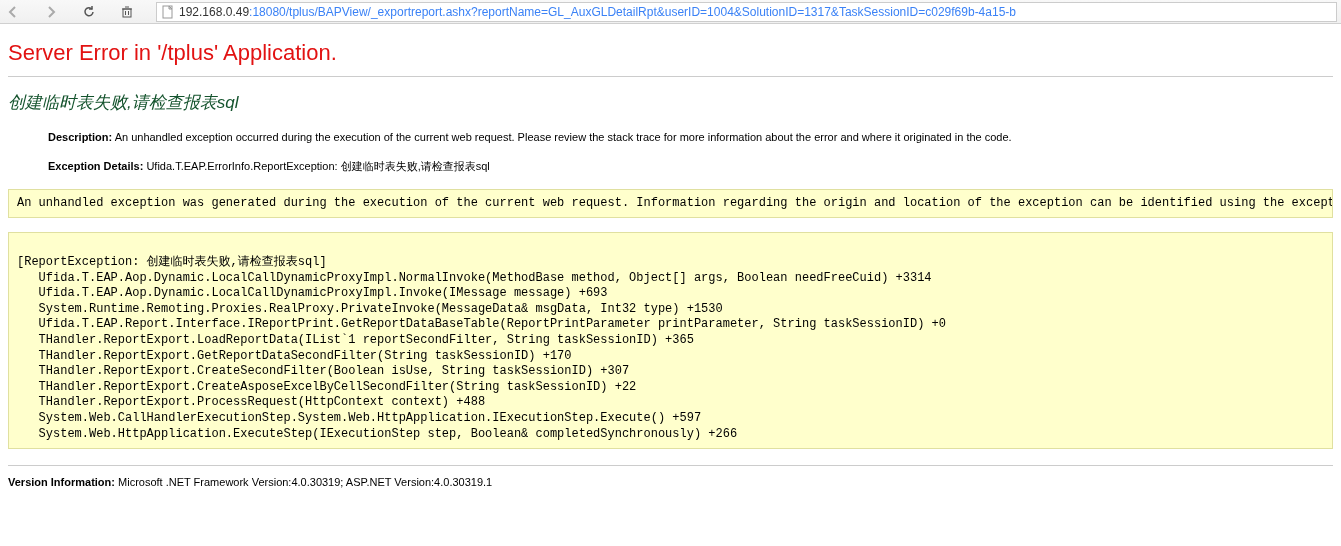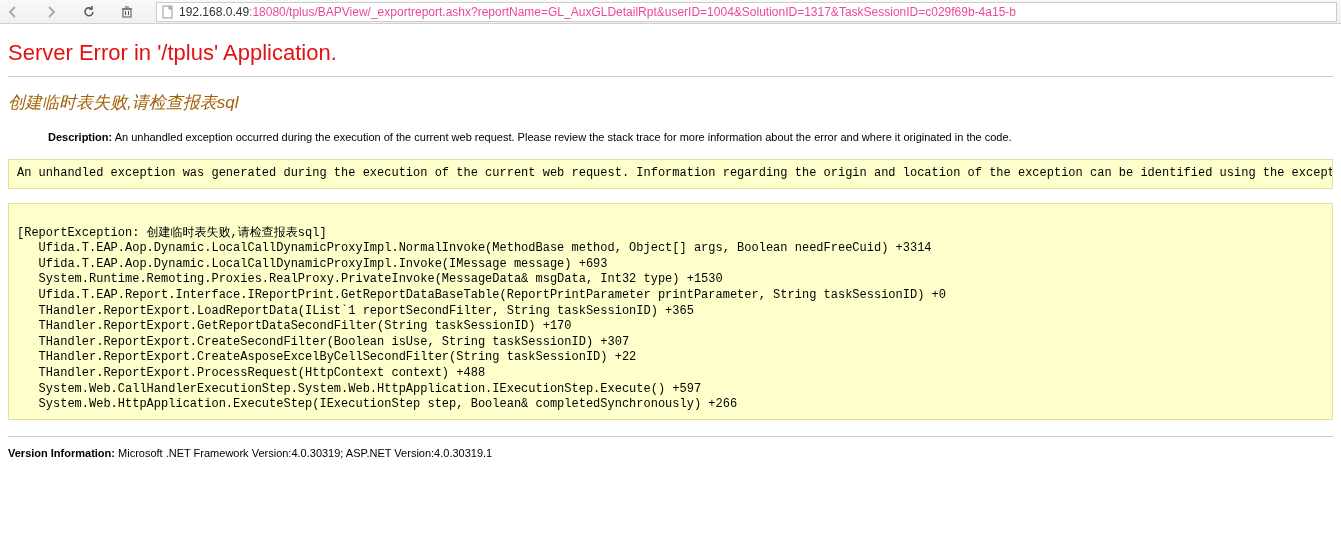--- a/index.html
+++ b/index.html
@@ -23,21 +23,21 @@
     .nav-btn.enabled { color: #444; }
     .url-bar {
       flex: 1; height: 20px;
       background: #fff; border: 1px solid #ccc;
       display: flex; align-items: center;
       padding: 0 4px; font-size: 12px;
       color: #333; font-family: Arial;
       overflow: hidden; white-space: nowrap;
     }
     .url-host { color: #333; }
-    .url-rest { color: #ec4899; }
+    .url-rest { color: #3b82f6; }
     .file-icon { 
       width: 14px; height: 14px; margin-right: 4px;
       display:inline-flex; align-items:center; justify-content:center;
     }
     
     .content { padding: 8px 8px 20px 8px; }
     
     h1.error-title {
       font-family: Verdana, Arial, sans-serif;
       font-weight: normal;
@@ -47,21 +47,21 @@
     }
     hr.title-hr {
       border: none;
       border-top: 1px solid #ccc;
       margin: 4px 0 14px 0;
     }
     h2.exception-message {
       font-family: Verdana, Arial, sans-serif;
       font-style: italic;
       font-weight: normal;
-      color: #a16207;
+      color: #14532d;
       font-size: 17px;
       margin-bottom: 16px;
     }
     .section-row {
       font-family: Verdana, Arial, sans-serif;
       font-size: 11px;
       color: #000;
       margin-bottom: 14px;
       line-height: 1.4;
       padding-left: 40px;
@@ -135,20 +135,23 @@
 
 <div class="content">
   <h1 class="error-title">Server Error in '/tplus' Application.</h1>
   <hr class="title-hr">
   <h2 class="exception-message">创建临时表失败,请检查报表sql</h2>
 
   <div class="section-row">
     <b>Description:</b><span> An unhandled exception occurred during the execution of the current web request. Please review the stack trace for more information about the error and where it originated in the code.</span>
   </div>
 
+  <div class="section-row">
+    <b>Exception Details:</b><span> Ufida.T.EAP.ErrorInfo.ReportException: 创建临时表失败,请检查报表sql</span>
+  </div>
 
   <div class="code-block">An unhandled exception was generated during the execution of the current web request. Information regarding the origin and location of the exception can be identified using the exception stack trace below.</div>
 
   <div class="code-block">
 [ReportException: 创建临时表失败,请检查报表sql]
    Ufida.T.EAP.Aop.Dynamic.LocalCallDynamicProxyImpl.NormalInvoke(MethodBase method, Object[] args, Boolean needFreeCuid) +3314
    Ufida.T.EAP.Aop.Dynamic.LocalCallDynamicProxyImpl.Invoke(IMessage message) +693
    System.Runtime.Remoting.Proxies.RealProxy.PrivateInvoke(MessageData&amp; msgData, Int32 type) +1530
    Ufida.T.EAP.Report.Interface.IReportPrint.GetReportDataBaseTable(ReportPrintParameter printParameter, String taskSessionID) +0
    THandler.ReportExport.LoadReportData(IList`1 reportSecondFilter, String taskSessionID) +365

